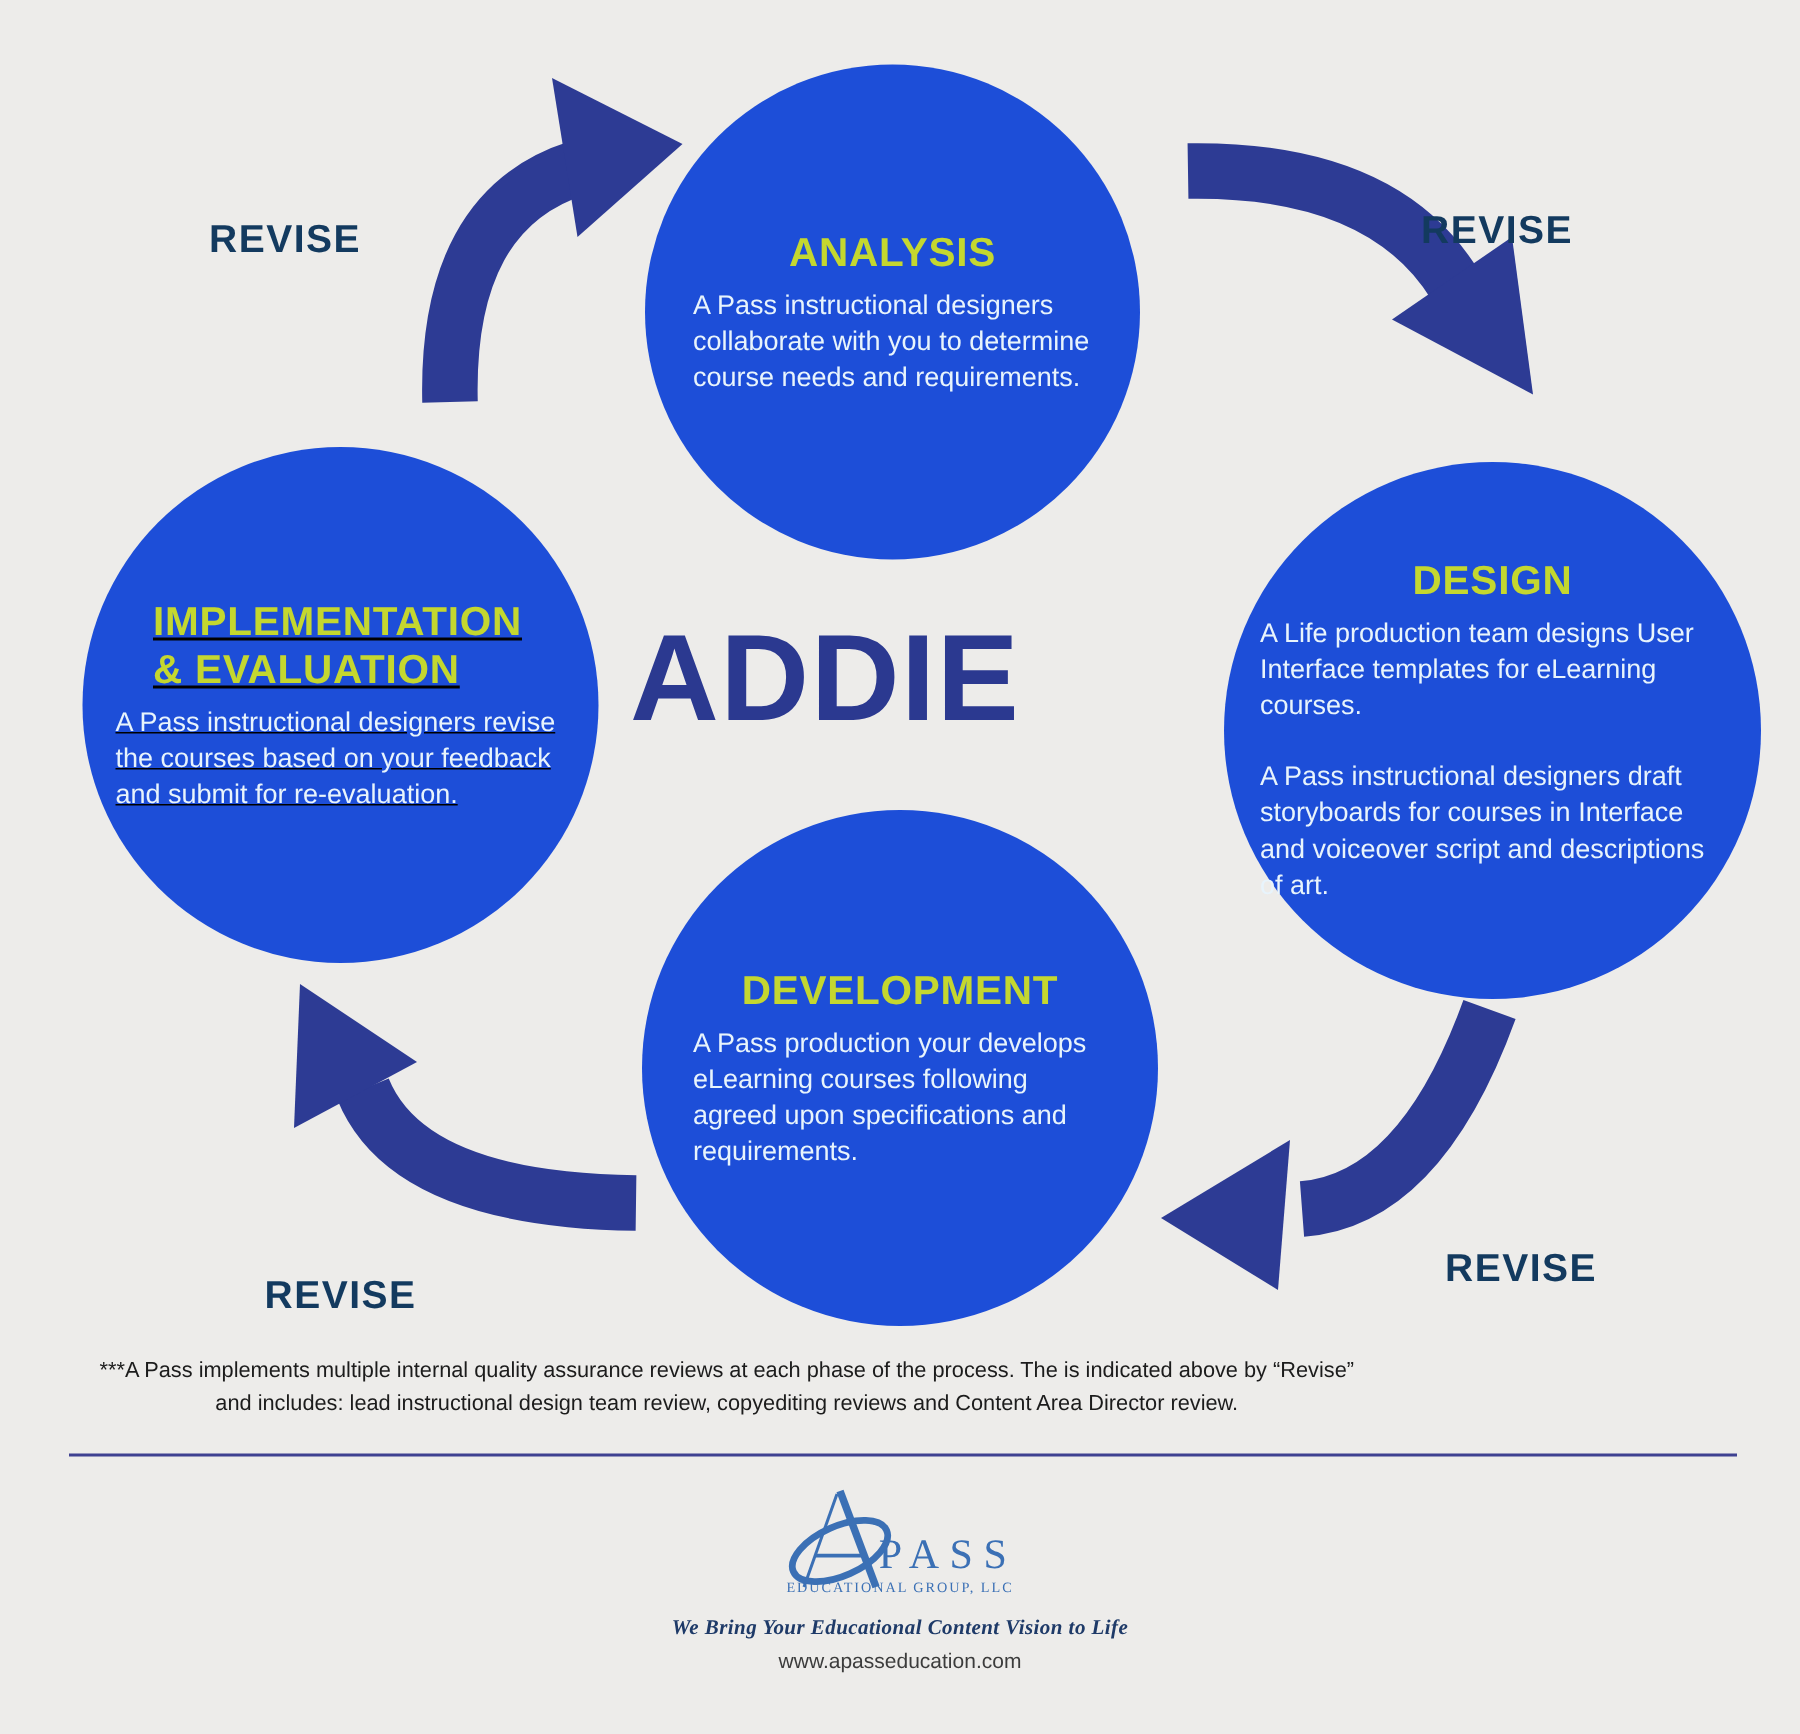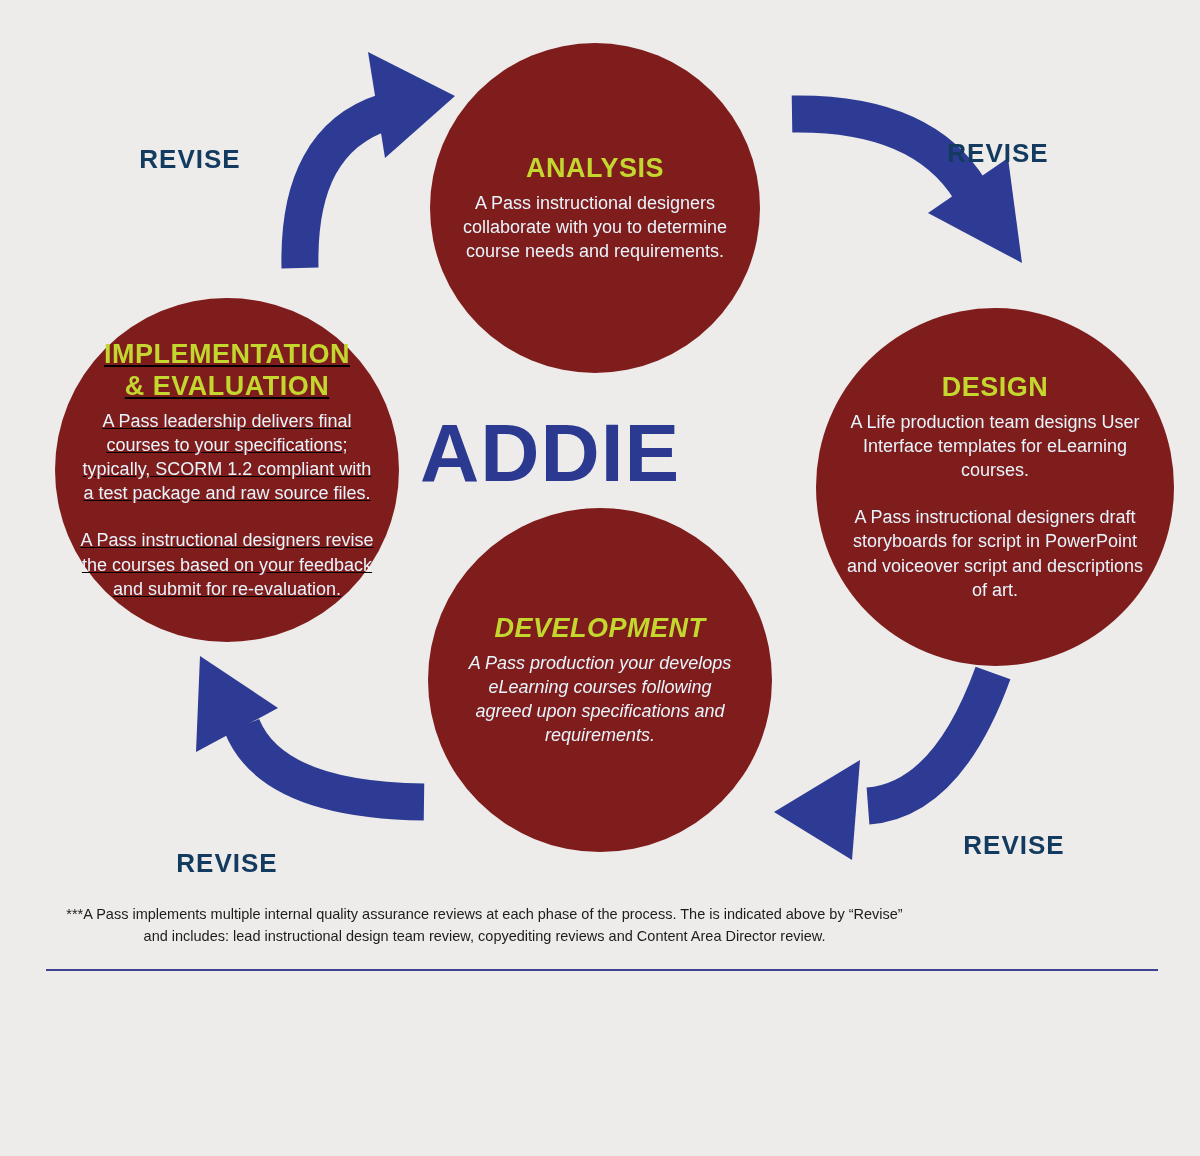--- a/index.html
+++ b/index.html
@@ -5,28 +5,28 @@
   html,body{margin:0;padding:0;background:#EDECEA;}
   .canvas{
     position:relative;width:1200px;height:1156px;background:#EDECEA;
     font-family:"Liberation Sans",sans-serif;overflow:hidden;
   }
   .arrows-svg{position:absolute;left:0;top:0;width:1200px;height:1156px;}
   .arrows-svg .band{fill:none;stroke:#2D3B94;stroke-width:37;}
   .arrows-svg polygon{fill:#2D3B94;}
 
   .circle{
-    position:absolute;border-radius:50%;background:#7f1d1d;
+    position:absolute;border-radius:50%;background:#1d4ed8;
     display:flex;flex-direction:column;justify-content:center;align-items:center;
-    text-align:center;box-sizing:border-box;
+    text-align:left;box-sizing:border-box;
   }
   .circle-top{left:430px;top:43px;width:330px;height:330px;padding:0 32px;}
   .circle-right{left:816px;top:308px;width:358px;height:358px;padding:0 24px;}
   .circle-left{left:55px;top:298px;width:344px;height:344px;padding:0 22px;text-decoration:underline;}
-  .circle-bottom{left:428px;top:508px;width:344px;height:344px;padding:0 34px;font-style:italic;}
+  .circle-bottom{left:428px;top:540px;width:344px;height:344px;padding:0 34px;}
   .circle-title{
     color:#C4D72F;font-size:27px;font-weight:bold;letter-spacing:.5px;
     line-height:1.18;margin:0 0 6px 0;
   }
   .circle-left .circle-title{max-width:250px;}
   .circle-text{color:#E8F4FC;font-size:18px;line-height:1.34;margin:0;}
   .circle-text + .circle-text{margin-top:23px;}
 
   .addie-title{
     position:absolute;left:420px;top:406px;width:370px;
@@ -100,37 +100,50 @@
   <div class="revise revise-bl">REVISE</div>
 
   <div class="circle circle-top">
     <div class="circle-title">ANALYSIS</div>
     <p class="circle-text">A Pass instructional designers collaborate with you to determine course needs and requirements.</p>
   </div>
 
   <div class="circle circle-right">
     <div class="circle-title">DESIGN</div>
     <p class="circle-text">A Life production team designs User Interface templates for eLearning courses.</p>
-    <p class="circle-text">A Pass instructional designers draft storyboards for script in PowerPoint and voiceover script and descriptions of art.</p>
+    <p class="circle-text">A Pass instructional designers draft storyboards for courses in Interface and voiceover script and descriptions of art.</p>
   </div>
 
   <div class="circle circle-bottom">
     <div class="circle-title">DEVELOPMENT</div>
     <p class="circle-text">A Pass production your develops eLearning courses following agreed upon specifications and requirements.</p>
   </div>
 
   <div class="circle circle-left">
     <div class="circle-title">IMPLEMENTATION &amp; EVALUATION</div>
-    <p class="circle-text">A Pass leadership delivers final courses to your specifications; typically, SCORM 1.2 compliant with a test package and raw source files.</p>
     <p class="circle-text">A Pass instructional designers revise the courses based on your feedback and submit for re-evaluation.</p>
   </div>
 
   <div class="addie-title">ADDIE</div>
 
   <div class="footnote">
     <div>***A Pass implements multiple internal quality assurance reviews at each phase of the process. The is indicated above by “Revise”</div>
     <div>and includes: lead instructional design team review, copyediting reviews and Content Area Director review.</div>
   </div>
 
   <div class="divider"></div>
 
+  <div class="footer">
+    <div class="logo-row">
+      <svg class="logo-a-svg" viewBox="0 0 80 68" aria-hidden="true">
+        <ellipse cx="38" cy="42" rx="34" ry="16.5" transform="rotate(-24 38 42)" fill="none" stroke="#3B70B5" stroke-width="4.5"></ellipse>
+        <line x1="36" y1="4" x2="14" y2="66" stroke="#3B70B5" stroke-width="2"></line>
+        <line x1="38" y1="2" x2="62" y2="66" stroke="#3B70B5" stroke-width="5"></line>
+        <line x1="22" y1="45" x2="56" y2="45" stroke="#3B70B5" stroke-width="2.5"></line>
+      </svg>
+      <span class="logo-pass">PASS</span>
+    </div>
+    <div class="logo-sub">EDUCATIONAL GROUP, LLC</div>
+    <div class="tagline">We Bring Your Educational Content Vision to Life</div>
+    <div class="website">www.apasseducation.com</div>
+  </div>
 
 </div>
 
 </body></html>

